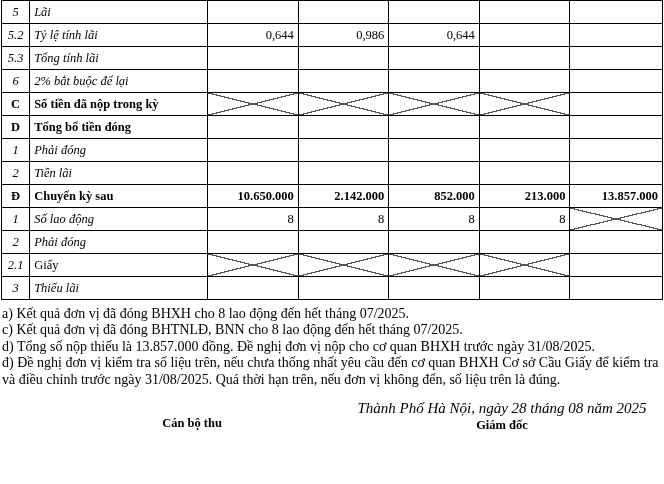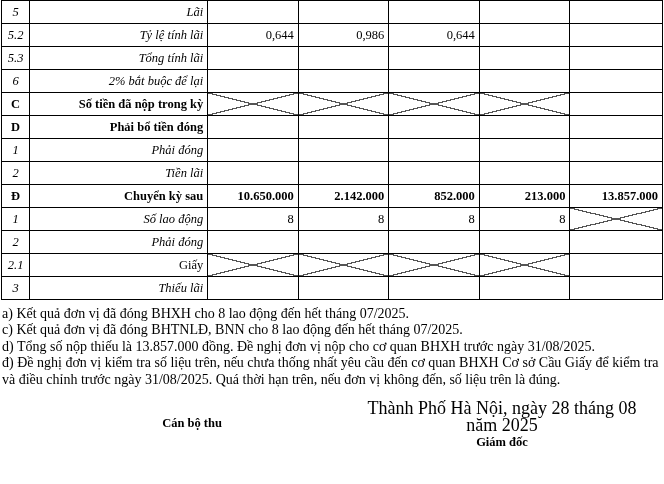--- a/index.html
+++ b/index.html
@@ -37,21 +37,21 @@
   
   col.c-idx  { width: 28px; }
   col.c-name { width: 177px; }
   col.c-val  { width: 90px; }
   col.c-val5 { width: 92px; }
 
   td.idx {
     text-align: center;
   }
   td.name {
-    text-align: right;
+    text-align: left;
   }
   td.val {
     text-align: right;
   }
 
   
   .it     { font-style: italic; }
   .bd     { font-weight: bold; }
 
   
@@ -87,21 +87,22 @@
     height: 64px;
   }
   .sign-block {
     position: absolute;
     text-align: center;
   }
   .sign-left  { left: 92px;  top: 15px; width: 200px; }
   .sign-right { left: 352px; top: 0px;  width: 300px; }
 
   .sign-place {
-    font-size: 18px;
+    font-size: 15px;
+    font-style: italic;
     line-height: 17px;
   }
   .sign-role {
     font-size: 12.5px;
     font-weight: bold;
     line-height: 17px;
   }
 </style>
 </head>
 <body>
@@ -157,21 +158,21 @@
         <td class="idx bd">C</td>
         <td class="name bd">Số tiền đã nộp trong kỳ</td>
         <td class="val  xed"></td>
         <td class="val  xed"></td>
         <td class="val  xed"></td>
         <td class="val  xed"></td>
         <td class="val "></td>
       </tr>
       <tr>
         <td class="idx bd">D</td>
-        <td class="name bd">Phải bổ tiền đóng</td>
+        <td class="name bd">Tổng bổ tiền đóng</td>
         <td class="val "></td>
         <td class="val "></td>
         <td class="val "></td>
         <td class="val "></td>
         <td class="val "></td>
       </tr>
       <tr>
         <td class="idx it">1</td>
         <td class="name it">Phải đóng</td>
         <td class="val "></td>

